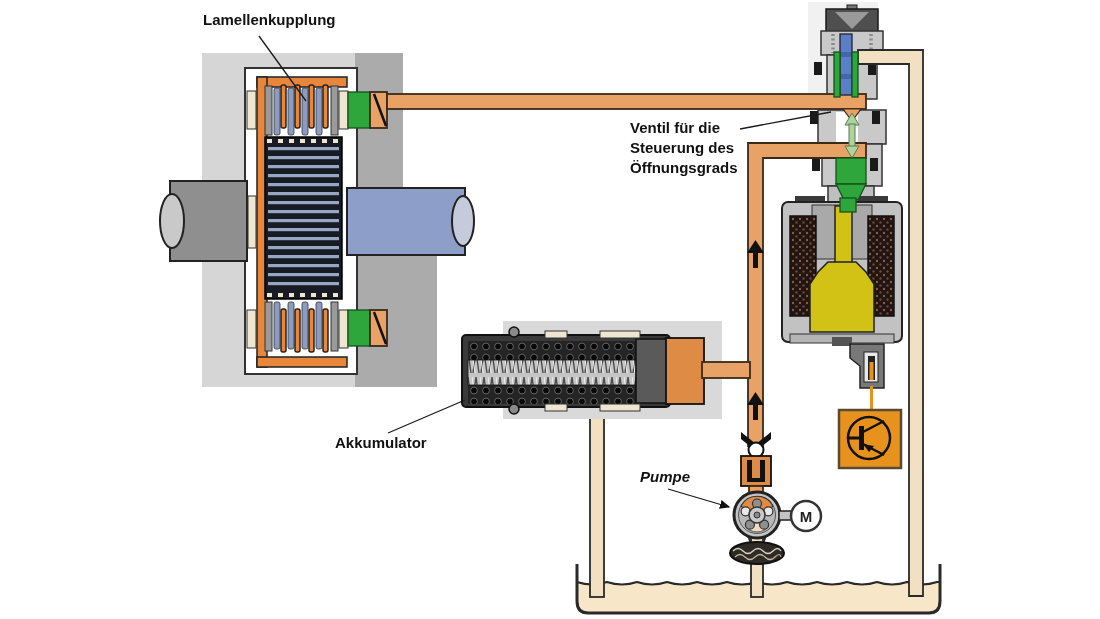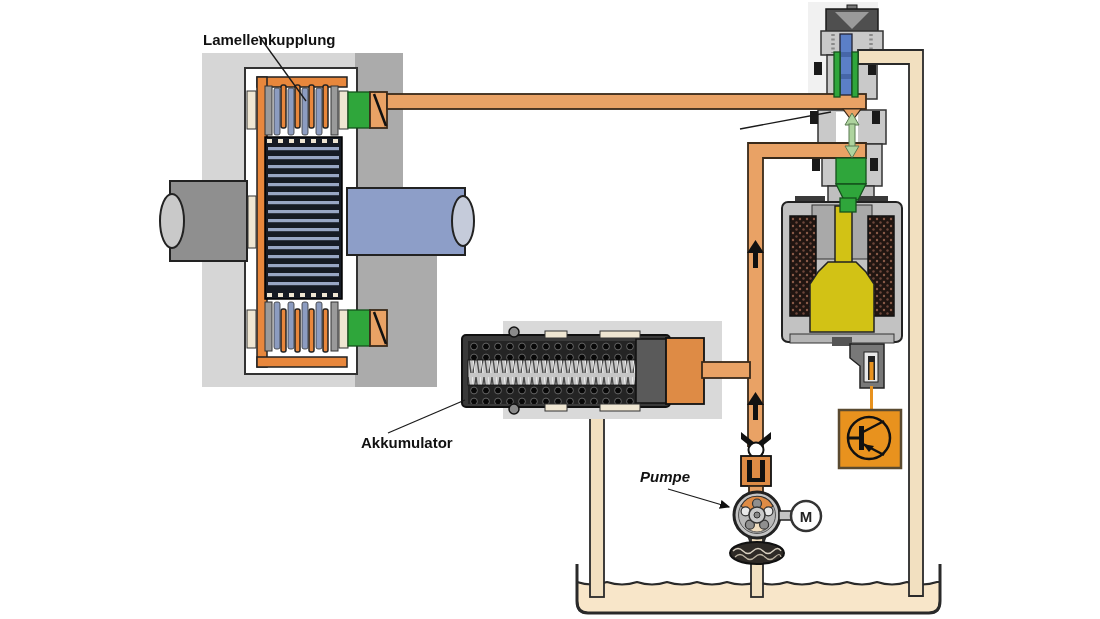--- a/index.html
+++ b/index.html
@@ -281,16 +281,21 @@
   <path d="M577,564 L577,601 Q577,613 588,613 L929,613 Q940,613 940,601 L940,564" fill="none" stroke="#2a2a2a" stroke-width="3"></path>
 
   <g>
     <line class="leader" x1="259" y1="36" x2="306" y2="101"></line>
     <line class="leader" x1="740" y1="129" x2="831" y2="112"></line>
     <line class="leader" x1="388" y1="433" x2="465" y2="400"></line>
     <line class="leader" x1="668" y1="489" x2="729" y2="507" marker-end="url(#ah)"></line>
   </g>
 </svg>
 
-<div class="lbl" style="left:203px;top:10px;margin-top:20px;">Lamellenkupplung</div>
-<div class="lbl" style="left:335px;top:433px;margin-left:26px;">Akkumulator</div>
+<div class="lbl" style="left:203px;top:10px;">Lamellenkupplung</div>
+<div class="lbl" style="left:630px;top:118px;">
+  <div>Ventil für die</div>
+  <div>Steuerung des</div>
+  <div>Öffnungsgrads</div>
+</div>
+<div class="lbl" style="left:335px;top:433px;">Akkumulator</div>
 <div class="lbl" style="left:640px;top:467px;font-style:italic;">Pumpe</div>
 </div>
 
 </body></html>

